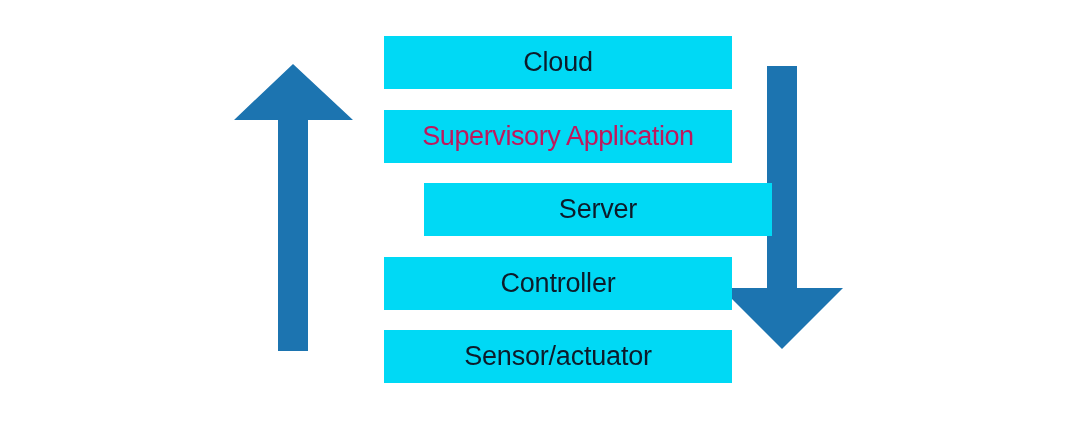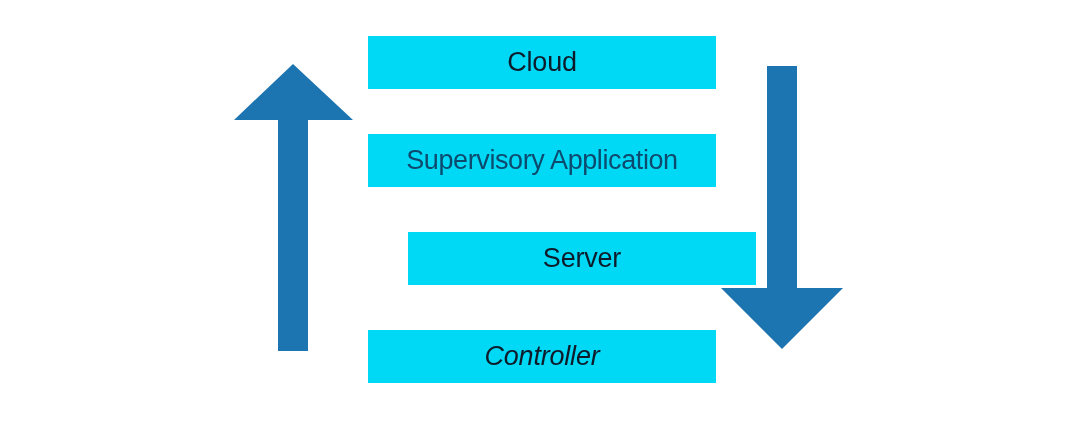--- a/index.html
+++ b/index.html
@@ -21,21 +21,21 @@
   #diagram-svg {
     position: absolute;
     left: 0;
     top: 0;
     width: 1076px;
     height: 423px;
     display: block;
   }
   .layer-stack {
     position: absolute;
-    left: 368px;
+    left: 384px;
     top: 36px;
     width: 348px;
     height: 347px;
     display: flex;
     flex-direction: column;
     justify-content: space-between;
   }
   .layer-bar {
     box-sizing: border-box;
     width: 348px;
@@ -74,27 +74,30 @@
     </g>
   </svg>
 
   <div class="layer-stack">
 
     <div class="layer-bar" style="background: rgb(0, 217, 245);">
       <span class="layer-label" style="color: rgb(13, 27, 42);">Cloud</span>
     </div>
 
     <div class="layer-bar" style="background: rgb(0, 217, 245);">
-      <span class="layer-label wide" style="color: #0c4a6e;">Supervisory Application</span>
+      <span class="layer-label wide" style="color: #be185d;">Supervisory Application</span>
     </div>
 
     <div class="layer-bar" style="background: rgb(0, 217, 245); margin-left: 40px;">
       <span class="layer-label" style="color: rgb(13, 27, 42);">Server</span>
     </div>
 
     <div class="layer-bar" style="background: rgb(0, 217, 245);">
-      <span class="layer-label" style="color: rgb(13, 27, 42); font-style: italic;">Controller</span>
+      <span class="layer-label" style="color: rgb(13, 27, 42);">Controller</span>
     </div>
 
+    <div class="layer-bar" style="background: rgb(0, 217, 245);">
+      <span class="layer-label" style="color: rgb(13, 27, 42);">Sensor/actuator</span>
+    </div>
 
   </div>
 
 </div>
 
 </body></html>

